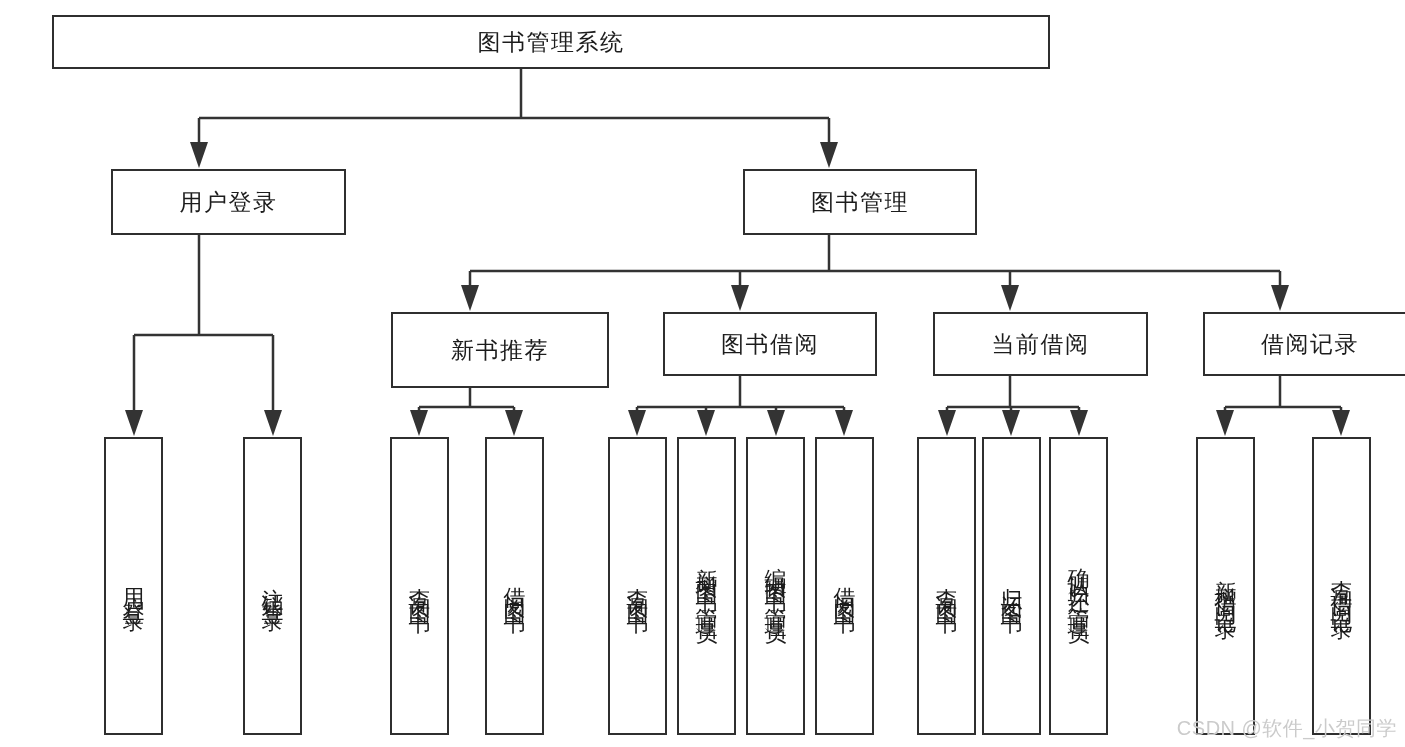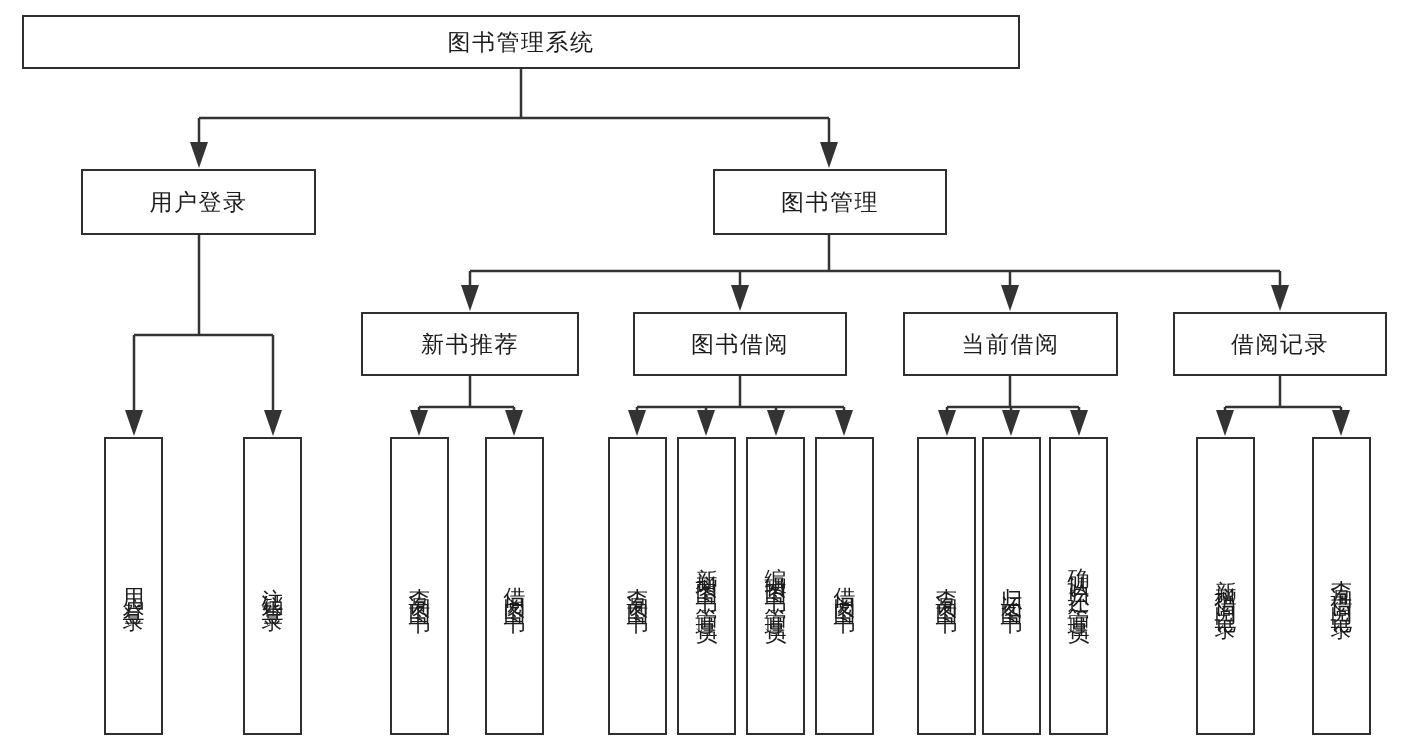--- a/index.html
+++ b/index.html
@@ -29,20 +29,21 @@
     display: flex;
     align-items: center;
     justify-content: center;
     z-index: 2;
     color: #1c1c1c;
   }
   .hnode {
     font-size: 23px;
     letter-spacing: 1.5px;
     white-space: nowrap;
+    margin-left: 30px;
   }
   .leaf {
     top: 437px;
     width: 59px;
     height: 298px;
   }
   .vtext {
     writing-mode: vertical-rl;
     text-orientation: mixed;
     font-size: 22px;
@@ -110,21 +111,21 @@
     <span>图书管理系统</span>
   </div>
 
   <div class="node hnode" style="left:81px; top:169px; width:235px; height:66px;">
     <span>用户登录</span>
   </div>
   <div class="node hnode" style="left:713px; top:169px; width:234px; height:66px;">
     <span>图书管理</span>
   </div>
 
-  <div class="node hnode" style="left:361px; top:312px; width:218px; height:64px;">
+  <div class="node hnode" style="left:361px; top:312px; width:218px; height:76px;">
     <span>新书推荐</span>
   </div>
   <div class="node hnode" style="left:903px; top:312px; width:215px; height:64px;">
     <span>当前借阅</span>
   </div>
   <div class="node hnode" style="left:633px; top:312px; width:214px; height:64px;">
     <span>图书借阅</span>
   </div>
   <div class="node hnode" style="left:1173px; top:312px; width:214px; height:64px;">
     <span>借阅记录</span>
@@ -167,13 +168,14 @@
     <span class="vtext">确认归还（管理员）</span>
   </div>
 
   <div class="node leaf" style="left:1196px;">
     <span class="vtext">新增借阅记录</span>
   </div>
   <div class="node leaf" style="left:1312px;">
     <span class="vtext">查询借阅记录</span>
   </div>
 
+  <div class="watermark">CSDN @软件_小贺同学</div>
 </div>
 
 </body></html>

